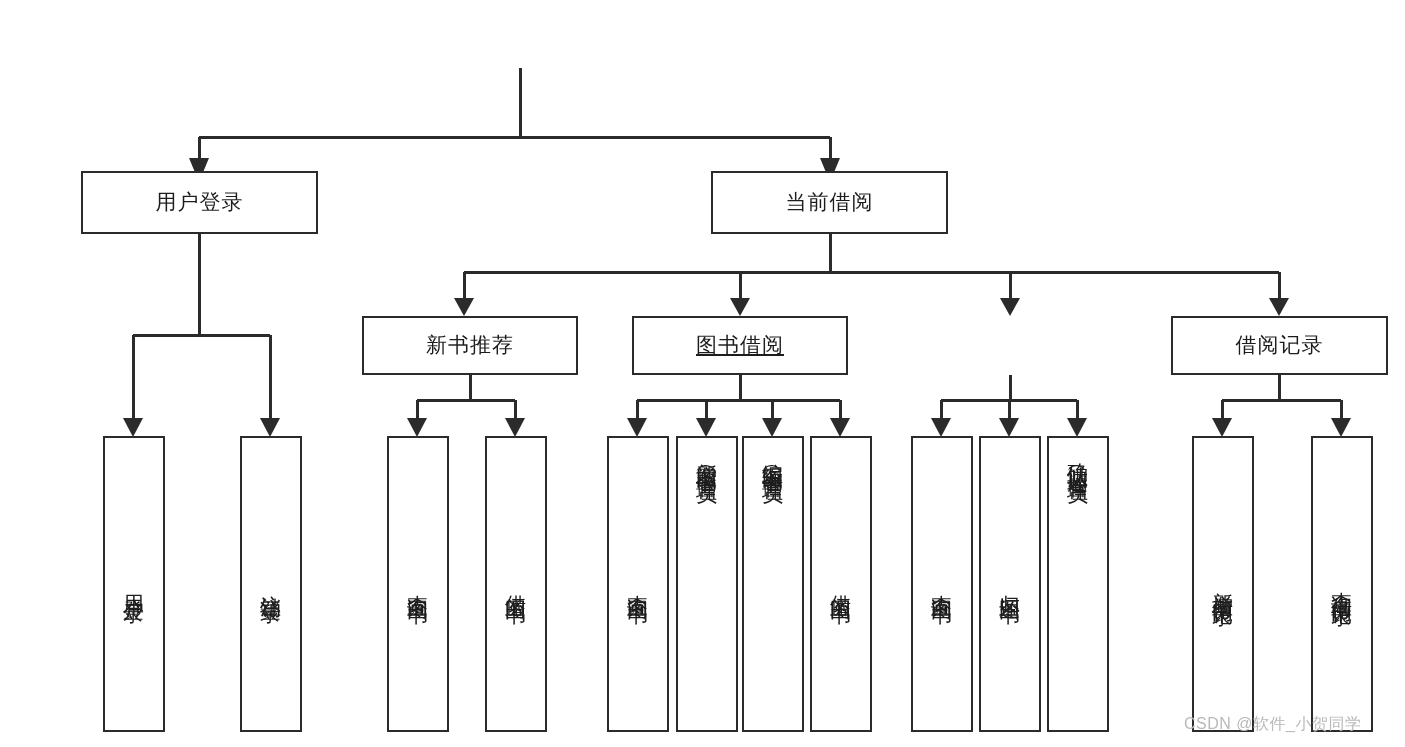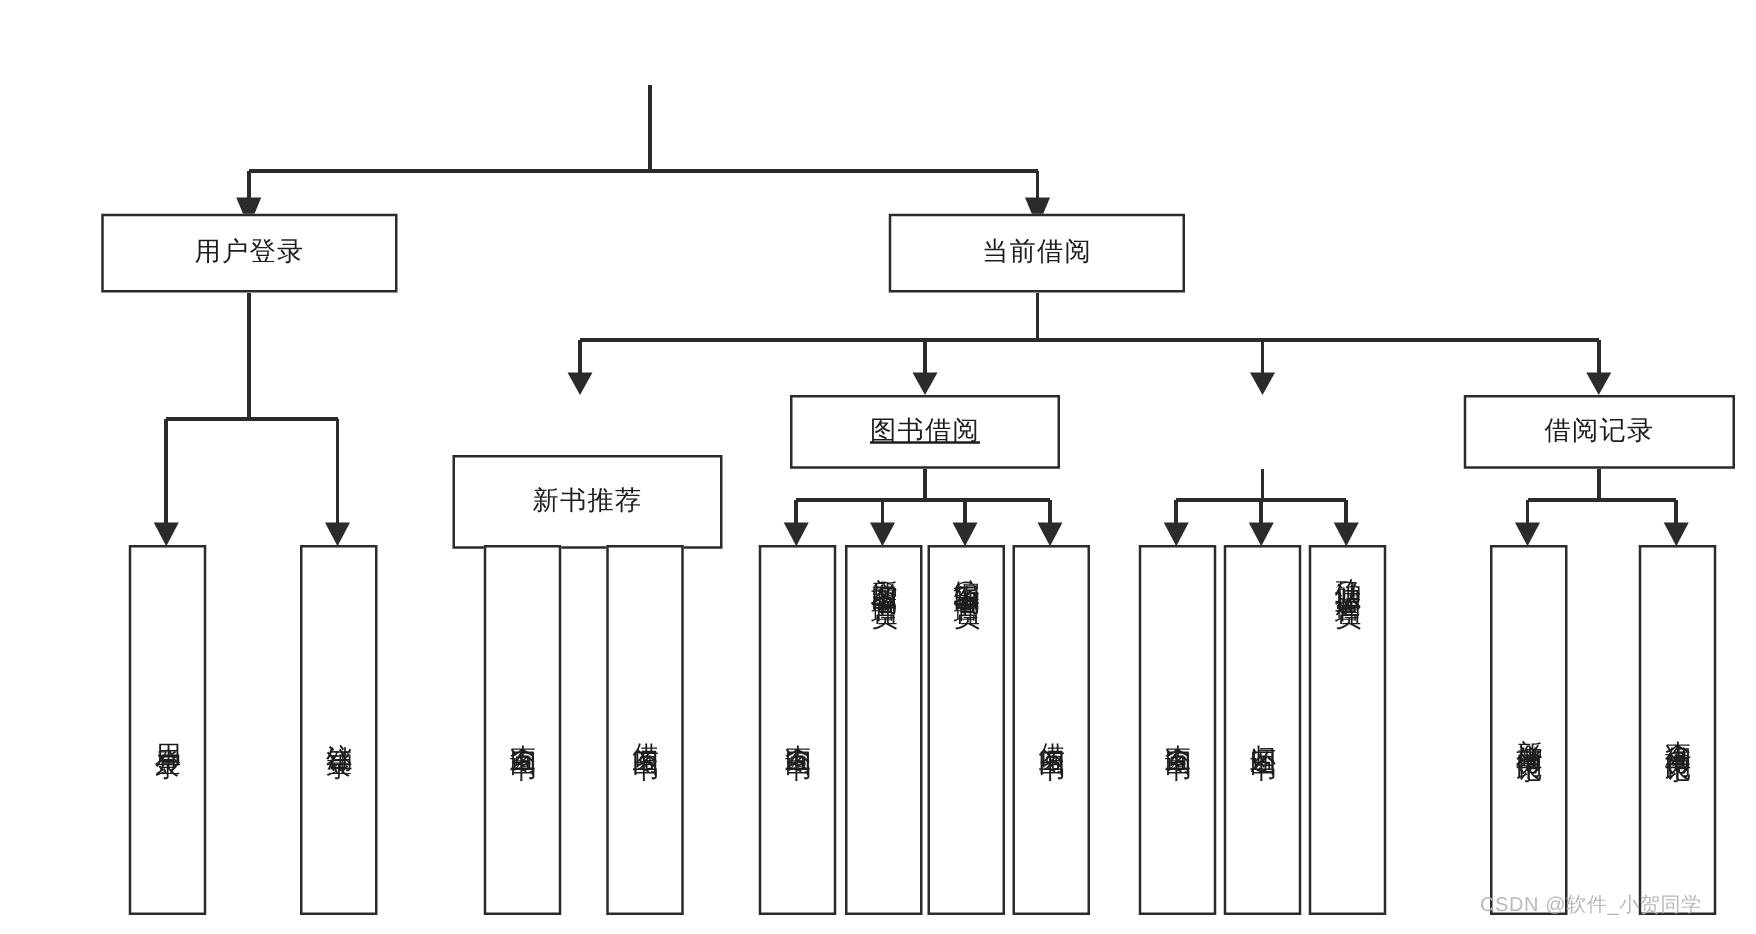--- a/index.html
+++ b/index.html
@@ -130,21 +130,21 @@
   </svg>
 
 
   <div class="node h-node" style="left:81px;top:171px;width:237px;height:63px;">
     <span class="lbl">用户登录</span>
   </div>
   <div class="node h-node" style="left:711px;top:171px;width:237px;height:63px;">
     <span class="lbl">当前借阅</span>
   </div>
 
-  <div class="node h-node" style="left:362px;top:316px;width:216px;height:75px;margin-top:48px;">
+  <div class="node h-node" style="left:362px;top:316px;width:216px;height:59px;">
     <span class="lbl">新书推荐</span>
   </div>
   <div class="node h-node" style="left:632px;top:316px;width:216px;height:59px;text-decoration:underline;">
     <span class="lbl">图书借阅</span>
   </div>
   <div class="node h-node" style="left:1171px;top:316px;width:217px;height:59px;">
     <span class="lbl">借阅记录</span>
   </div>
 
   <div class="node v-node centered" style="left:103px;top:436px;width:62px;height:296px;">

